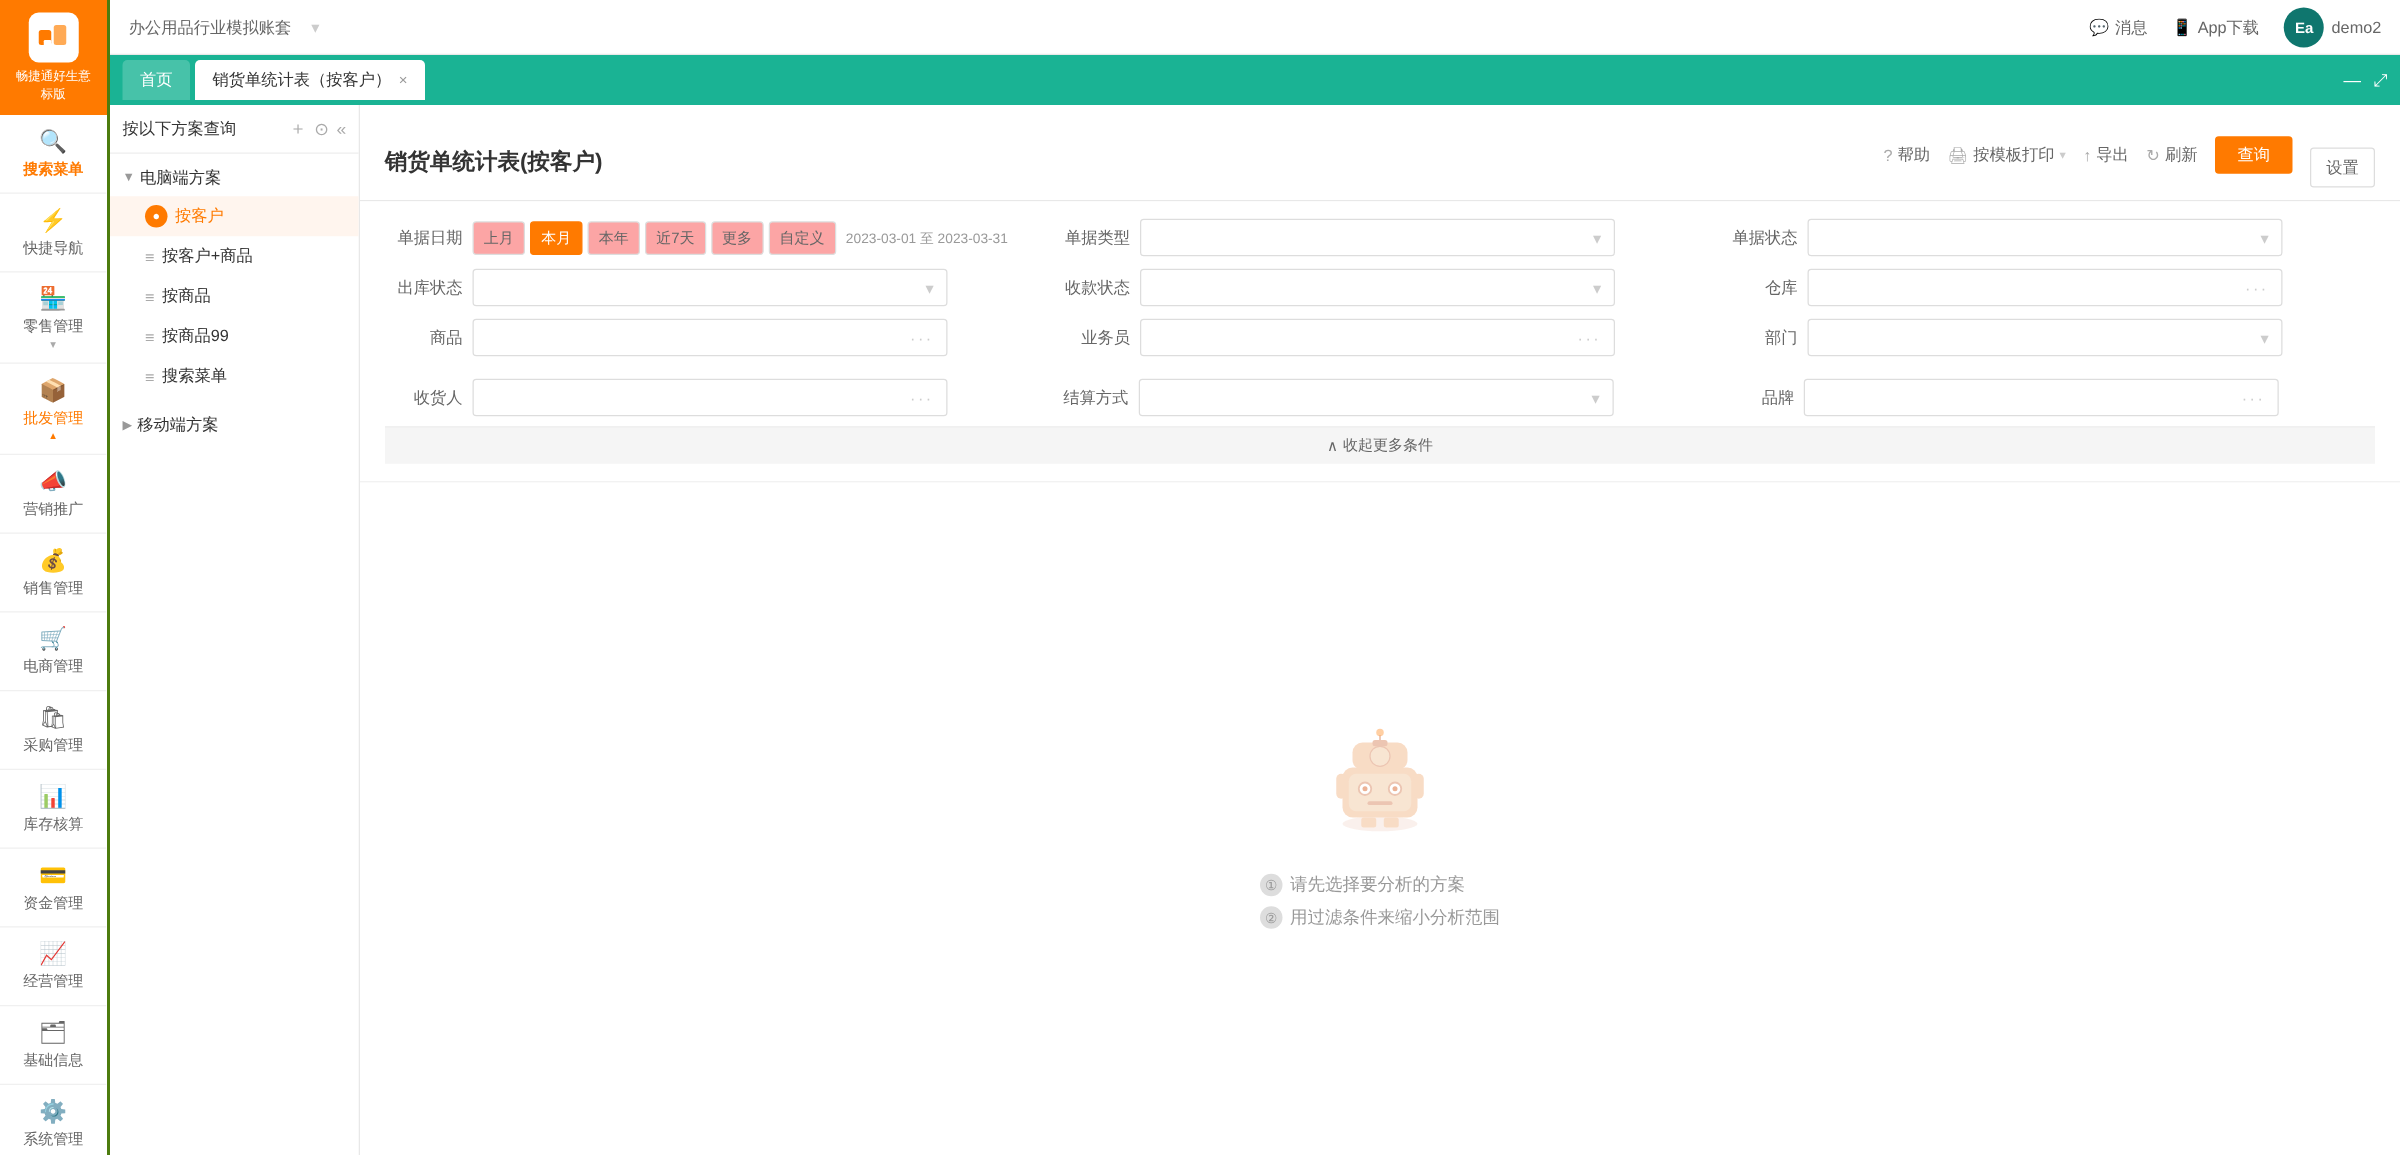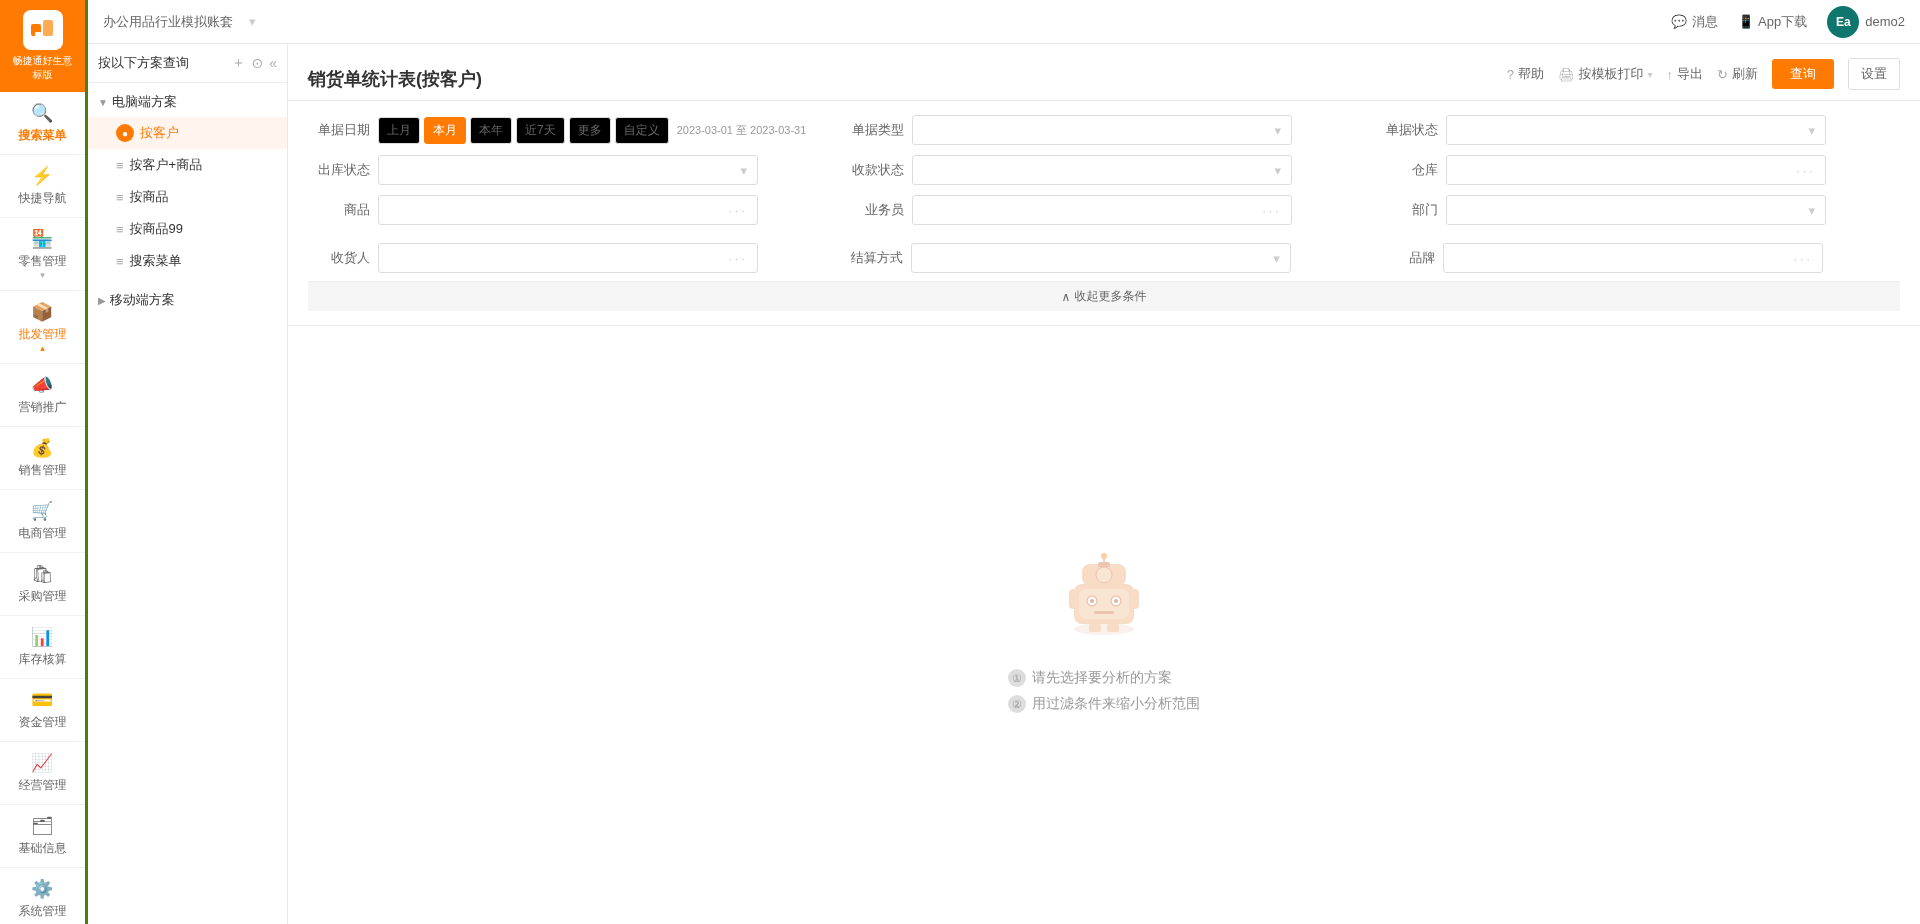--- a/index.html
+++ b/index.html
@@ -223,20 +223,21 @@
       background: #ff7a00; color: #fff;
       border: none; padding: 6px 18px;
       border-radius: 3px; cursor: pointer;
       font-size: 13px;
     }
     .action-setting {
       background: #fff; color: #666;
       border: 1px solid #ddd; padding: 6px 12px;
       border-radius: 3px; cursor: pointer;
       font-size: 13px;
+      margin-top: 20px;
     }
 
     
     .filter-area {
       background: #fff;
       padding: 14px 20px;
       border-bottom: 1px solid #eee;
     }
     .filter-label {
       width: 70px;
@@ -269,21 +270,21 @@
       gap: 4px;
       flex: 1;
     }
     .date-btn {
       padding: 4px 8px;
       border: 1px solid #ddd;
       border-radius: 3px;
       font-size: 12px;
       cursor: pointer;
       color: #666;
-      background: #000000;
+      background: #fca5a5;
     }
     .date-btn.active {
       background: #ff7a00; color: #fff; border-color: #ff7a00;
     }
     .date-range-text {
       font-size: 11px;
       color: #999;
       margin-left: 4px;
     }
 
@@ -424,20 +425,33 @@
       </div>
       <div class="header-btn" style="gap:6px;">
         <div class="user-avatar">
           <span>Ea</span>
         </div>
         <span>demo2</span>
       </div>
     </div>
   </div>
 
+  <div class="tab-bar">
+    <div class="tab home">
+      <span>首页</span>
+    </div>
+    <div class="tab active">
+      <span>销货单统计表（按客户）</span>
+      <span class="tab-close">×</span>
+    </div>
+    <div class="tab-maximize">
+      <span style="color:#fff;font-size:14px;">—</span>
+      <span style="color:#fff;font-size:14px;">⤢</span>
+    </div>
+  </div>
 
   <div class="content-layout">
 
     <div class="left-panel">
       <div class="left-panel-header">
         <span class="left-panel-header-title">按以下方案查询</span>
         <div class="left-panel-icons">
           <span class="left-panel-icon">＋</span>
           <span class="left-panel-icon">⊙</span>
           <span class="left-panel-icon">«</span>

